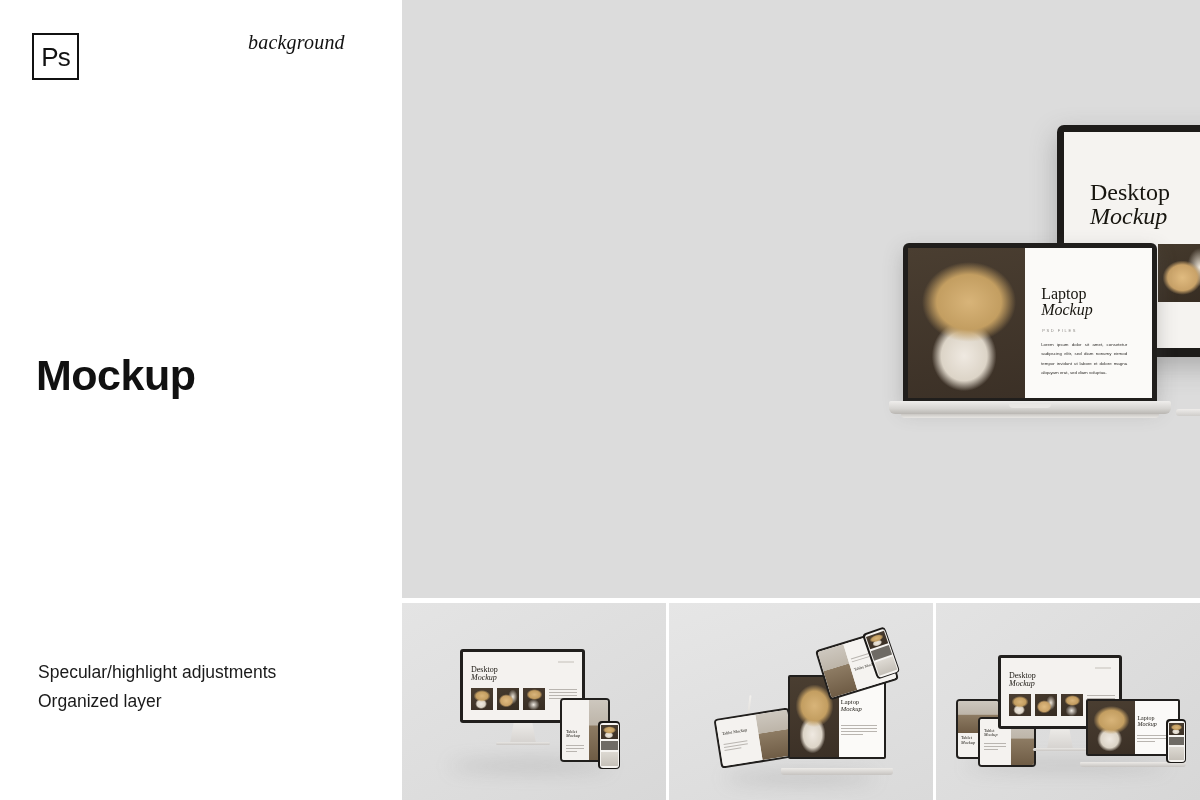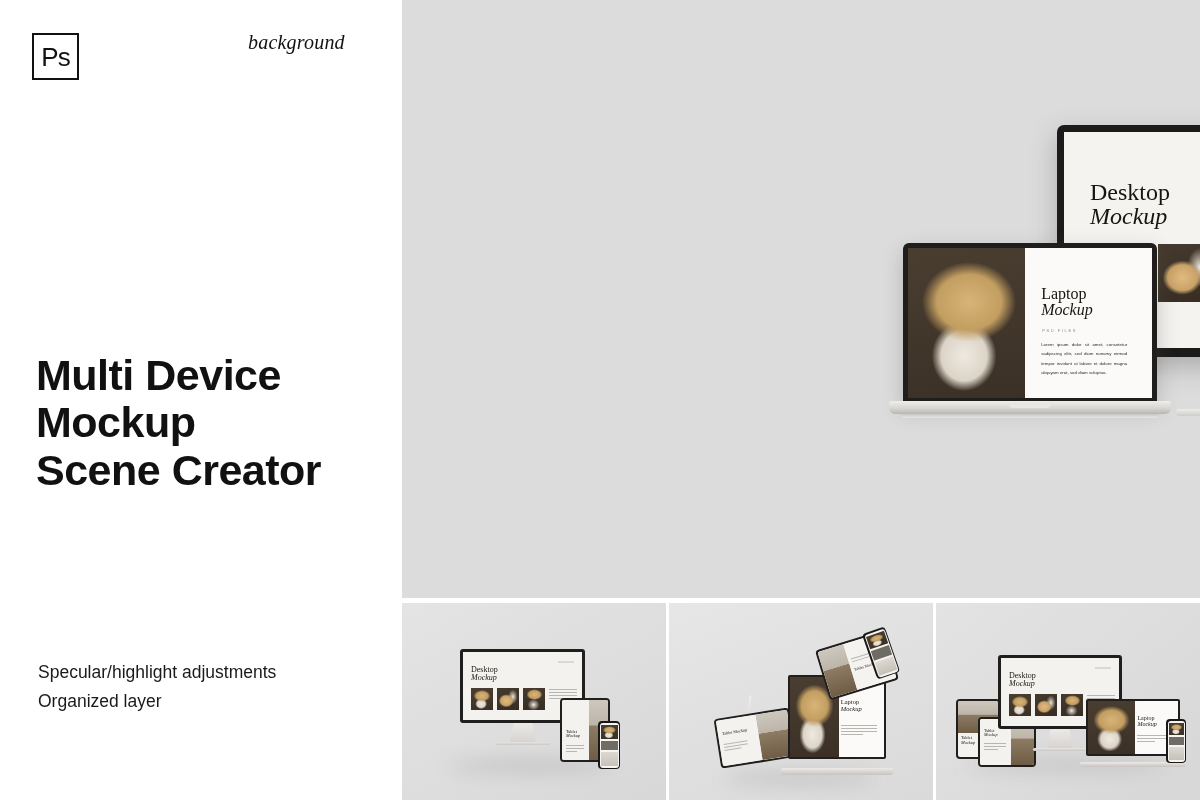--- a/index.html
+++ b/index.html
@@ -172,23 +172,21 @@
 
   <div class="left-col">
 
     <div class="ps-logo">
       <span>Ps</span>
     </div>
 
     <div class="brand">background</div>
 
     <div class="main-title">
-      <div>Multi Device</div>
       <div>Mockup</div>
-      <div>Scene Creator</div>
     </div>
 
     <div class="features">
       <div>Specular/highlight adjustments</div>
       <div>Organized layer</div>
     </div>
   </div>
 
   <div class="hero">
 

